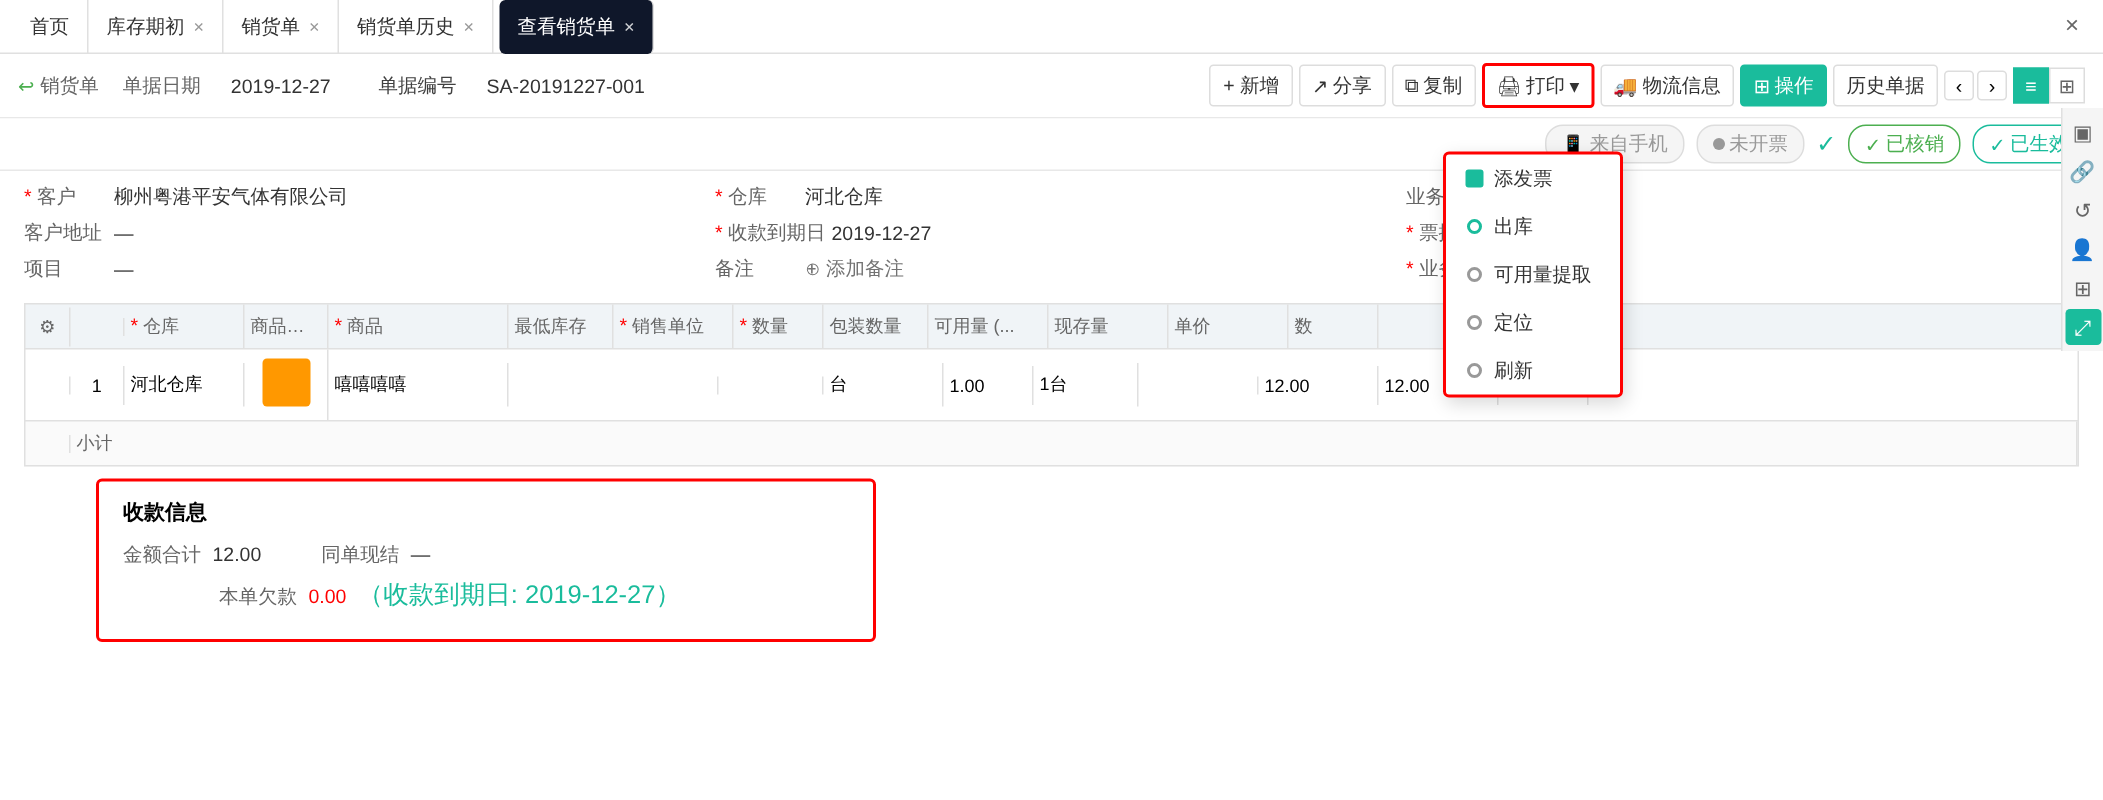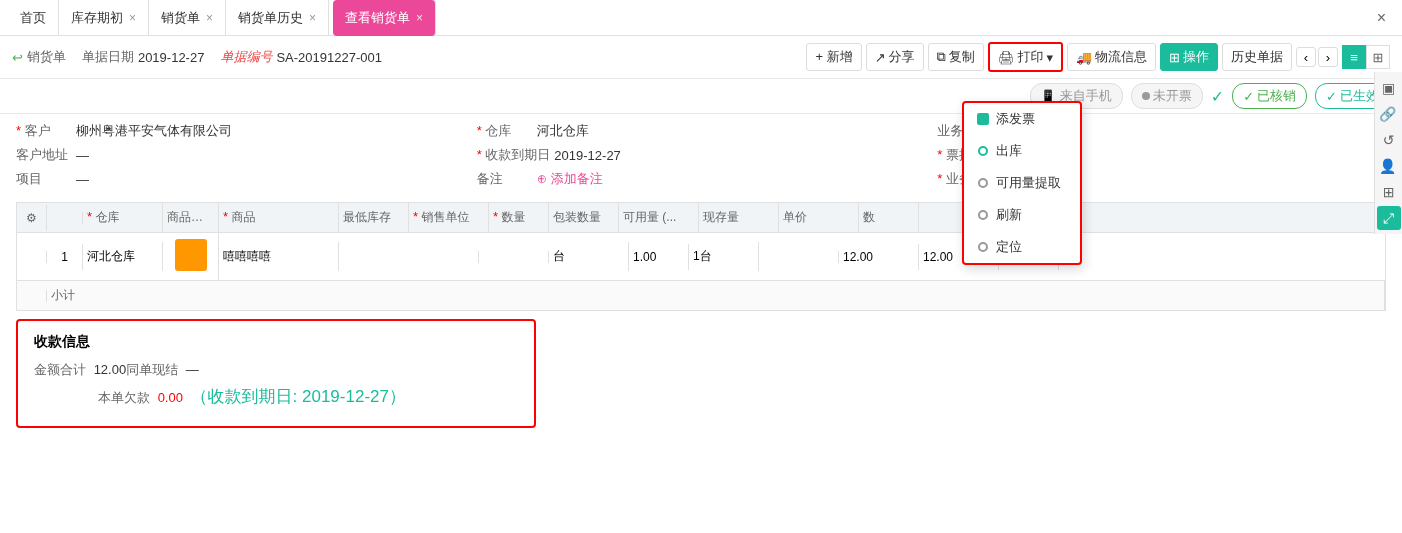--- a/index.html
+++ b/index.html
@@ -10,39 +10,39 @@
       display: flex; align-items: center; background: #fff;
       border-bottom: 1px solid #e0e0e0; height: 36px; padding: 0 8px;
       position: relative;
     }
     .tab-item {
       display: flex; align-items: center; padding: 0 12px; height: 36px;
       cursor: pointer; color: #333; border-right: 1px solid #e0e0e0;
       white-space: nowrap;
     }
     .tab-item .close-icon { margin-left: 6px; color: #999; font-size: 12px; }
-    .tab-item.highlight { background: #ec4899; color: #fff; border-radius: 4px; margin-left: 4px; }
+    .tab-item.highlight { background: #0f172a; color: #fff; border-radius: 4px; margin-left: 4px; }
     .tab-item.highlight .close-icon { color: rgba(255,255,255,0.8); }
     .close-btn {
       margin-left: auto; cursor: pointer; color: #666; font-size: 16px; padding: 0 8px;
     }
 
     
     .main-content {
       background: #fff; height: calc(533px - 36px); overflow: hidden; position: relative;
     }
 
     
     .form-header {
       display: flex; align-items: center; padding: 6px 12px;
       border-bottom: 1px solid #e8e8e8; background: #fff;
     }
     .form-title { display: flex; align-items: center; color: #666; font-size: 13px; }
     .form-title-icon { color: #4caf50; margin-right: 4px; }
-    .form-meta { display: flex; align-items: center; margin-left: 16px; color: #333; }
+    .form-meta { display: flex; align-items: center; margin-left: 16px; gap: 16px; color: #333; }
 
     
     .toolbar {
       display: flex; align-items: center; margin-left: auto; gap: 4px;
     }
     .toolbar-btn {
       display: flex; align-items: center; gap: 3px; padding: 4px 8px;
       border: 1px solid #ddd; border-radius: 3px; background: #fff;
       cursor: pointer; color: #333; white-space: nowrap; font-size: 12px;
     }
@@ -57,21 +57,21 @@
     .status-badge.green-outline { background: #fff; border: 1px solid #4caf50; color: #4caf50; }
     .status-badge.teal-outline { background: #fff; border: 1px solid #1abc9c; color: #1abc9c; }
 
     
     .form-body { padding: 8px 16px; background: #fff; }
     .form-row { display: flex; align-items: center; margin-bottom: 6px; gap: 12px; }
     .form-field { display: flex; align-items: center; flex: 1; }
     .field-label { color: #666; white-space: nowrap; min-width: 56px; }
     .field-label.required::before { content: '* '; color: #f00; }
     .field-value { color: #333; margin-left: 4px; }
-    .field-value.add-link { color: #ec4899; cursor: pointer; }
+    .field-value.add-link { color: #737373; cursor: pointer; }
 
     
     .table-wrap { background: #fff; margin-top: 4px; }
     .table-header-row {
       display: flex; align-items: center; background: #f0f4f7;
       border: 1px solid #e0e0e0; border-bottom: none;
     }
     .table-data-row {
       display: flex; align-items: center; background: #fff;
       border: 1px solid #e0e0e0; border-bottom: none;
@@ -101,27 +101,27 @@
     .col-price { width: 80px; }
     .col-amount { width: 60px; }
     .gear-col { width: 30px; text-align: center; }
 
     .product-image {
       width: 32px; height: 32px; background: #ff9800;
       border-radius: 3px; display: inline-block;
     }
 
     
-    .bottom-section { display: flex; padding: 0; }
+    .bottom-section { display: flex; padding: 0; margin-left: 48px; }
     .payment-info {
       border: 2px solid #f00; border-radius: 4px; padding: 12px 16px;
       margin: 8px 16px; width: 520px; background: #fff;
     }
     .payment-title { font-weight: bold; margin-bottom: 10px; font-size: 14px; }
-    .payment-row { display: flex; align-items: flex-end; margin-bottom: 6px; }
+    .payment-row { display: flex; align-items: flex-end; margin-bottom: 6px; gap: 40px; }
     .payment-label { color: #666; min-width: 60px; }
     .payment-value { color: #333; }
     .payment-value.red { color: #f00; }
     .payment-value.teal { color: #1abc9c; }
 
     
     .dropdown-menu {
       position: absolute; top: 65px; right: 320px; z-index: 100;
       background: #fff; border: 2px solid #f00; border-radius: 4px;
       min-width: 120px; box-shadow: 2px 4px 12px rgba(0,0,0,0.15);
@@ -187,21 +187,21 @@
 <div class="main-content">
 
   <div class="form-header">
     <div class="form-title">
       <span class="form-title-icon">↩</span>
       <span>销货单</span>
     </div>
     <div class="form-meta">
       <span style="color:#666;">单据日期</span>
       <span style="margin-left:4px;">2019-12-27</span>
-      <span style="color:#ef4444; margin-left:16px;font-style:italic;">单据编号</span>
+      <span style="color:#404040; margin-left:16px;">单据编号</span>
       <span style="margin-left:4px;">SA-20191227-001</span>
     </div>
     <div class="toolbar">
       <button class="toolbar-btn">
         <span>+ 新增</span>
       </button>
       <button class="toolbar-btn">
         <span>↗</span>
         <span>分享</span>
       </button>
@@ -393,27 +393,27 @@
     <div class="dropdown-item">
       <span class="dropdown-icon">
         <span class="icon-circle-outline"></span>
       </span>
       <span>可用量提取</span>
     </div>
     <div class="dropdown-item">
       <span class="dropdown-icon">
         <span class="icon-circle-outline"></span>
       </span>
-      <span>刷新</span>
+      <span>定位</span>
     </div>
     <div class="dropdown-item">
       <span class="dropdown-icon">
         <span class="icon-circle-outline"></span>
       </span>
-      <span>定位</span>
+      <span>刷新</span>
     </div>
   </div>
 
   <div class="right-panel">
     <div class="right-icon-btn">▣</div>
     <div class="right-icon-btn">🔗</div>
     <div class="right-icon-btn">↺</div>
     <div class="right-icon-btn">👤</div>
     <div class="right-icon-btn">⊞</div>
     <div class="right-icon-btn teal">⤢</div>

